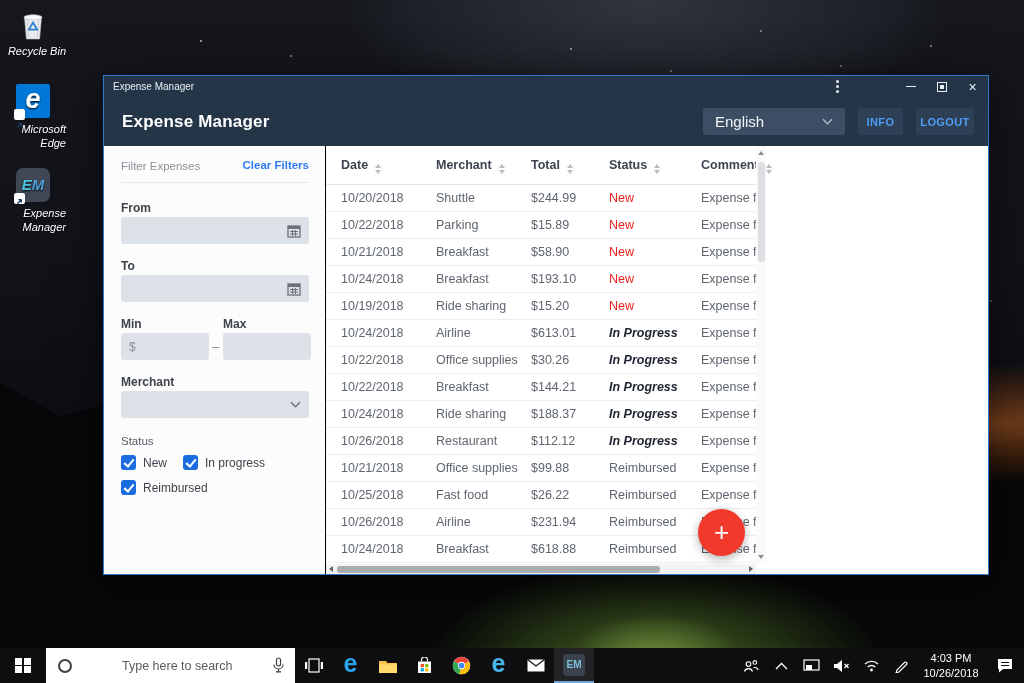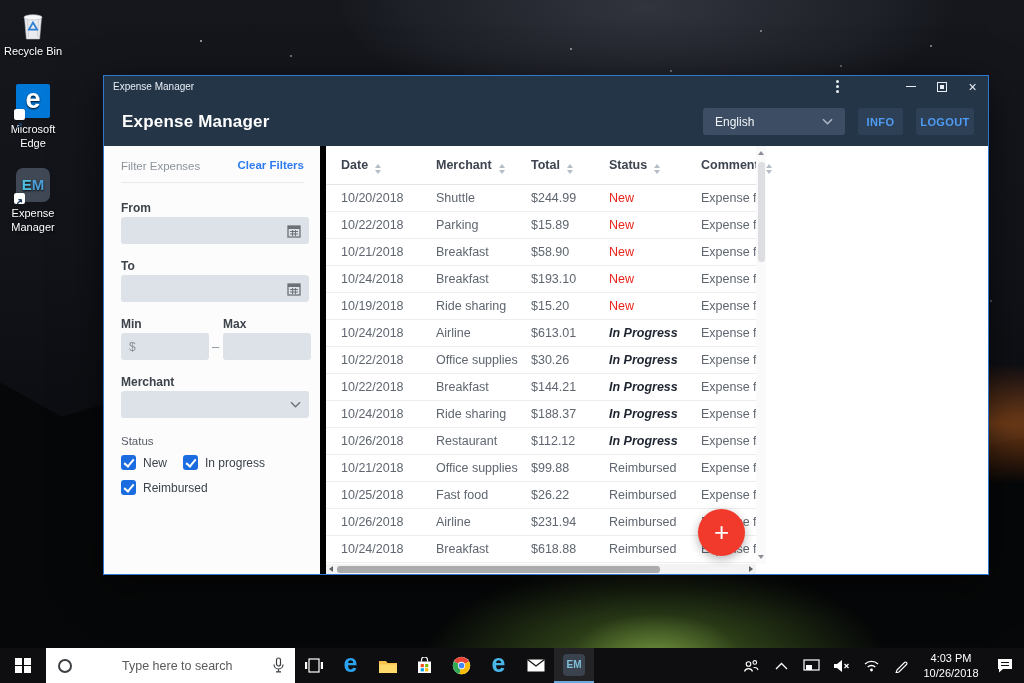--- a/index.html
+++ b/index.html
@@ -23,21 +23,21 @@
   .mountains { position:absolute; inset:0; background:#060708;
     clip-path:polygon(0 56%,6% 61%,13% 58%,24% 66%,37% 72%,54% 77%,69% 79%,84% 73%,92% 67%,100% 64%,100% 100%,0 100%); }
   .bg-glow { position:absolute; inset:0;
     background:
       radial-gradient(ellipse 270px 80px at 97% 62%, rgba(206,105,30,.55), rgba(160,70,20,.2) 55%, transparent 75%),
       radial-gradient(ellipse 300px 140px at 64% 98%, rgba(120,170,55,.6), rgba(70,100,35,.3) 55%, transparent 78%),
       radial-gradient(ellipse 120px 60px at 64% 96%, rgba(190,220,120,.5), transparent 70%);
   }
 
   
-  .dicon { position:absolute; width:66px; text-align:center; color:#fff; font-size:11px; text-shadow:0 1px 2px rgba(0,0,0,.9); line-height:1.25; }
+  .dicon { position:absolute; width:66px; text-align:right; color:#fff; font-size:11px; text-shadow:0 1px 2px rgba(0,0,0,.9); line-height:1.25;font-style:italic; }
   .dicon .art { width:36px; height:36px; margin:0 auto 3px; position:relative; }
   .tile { width:34px; height:34px; margin:0 auto; display:flex; align-items:center; justify-content:center; position:relative; }
   .tile.edge { background:#0078d7; border-radius:2px; color:#fff; font-size:27px; font-weight:bold; line-height:1; padding-bottom:3px; }
   .tile.em { background:#3f4854; border-radius:7px; font-size:15px; font-weight:bold; letter-spacing:0; }
   .tile.em .e1{ color:#4cc2e0; } .tile.em .e2{ color:#4c9fd8; }
   .shortcut { position:absolute; left:-2px; bottom:-2px; width:11px; height:11px; background:#fff; border-radius:2px; box-shadow:0 0 1px rgba(0,0,0,.6); }
 
   
   .window { position:absolute; left:103px; top:75px; width:886px; height:500px; background:#fff;
     border:1px solid #2e78cf; box-shadow:0 10px 40px rgba(0,0,0,.55); }
@@ -47,29 +47,29 @@
   .kebab { display:flex; flex-direction:column; gap:2px; margin-right:42px; width:31px; align-items:center; }
   .kebab i { width:3px; height:3px; border-radius:50%; background:#e9eef4; }
   .glyph-min { width:10px; height:1.5px; background:#e9eef4; }
   .glyph-max { width:10px; height:10px; border:1px solid #e9eef4; display:flex; align-items:center; justify-content:center; }
   .glyph-max i { width:4px; height:4px; background:#e9eef4; }
   .glyph-close { color:#e9eef4; font-size:14px; line-height:1; }
 
   .appheader { height:49px; background:#243548; display:flex; align-items:center; }
   .app-title { color:#fff; font-size:17px; font-weight:bold; margin-left:18px; letter-spacing:.2px; }
   .hdr-right { margin-left:auto; display:flex; align-items:center; gap:13px; margin-right:14px; }
-  .lang-select { width:142px; height:27px; background:#3d4d63; border-radius:3px; display:flex; align-items:center; padding:0 12px; color:#f2f5f8; font-size:12px; }
+  .lang-select { width:142px; height:27px; background:#3d4d63; border-radius:3px; display:flex; align-items:center; padding:0 12px; color:#f2f5f8; font-size:15px; }
   .lang-select svg { margin-left:auto; }
   .hdr-btn { height:27px; border-radius:3px; background:#2e4055; color:#4e9cf5; font-size:11px; font-weight:bold; display:flex; align-items:center; justify-content:center; letter-spacing:.4px; }
   .btn-info { width:45px; } .btn-logout { width:58px; }
 
   .content { position:relative; height:428px; background:#fff; }
 
   
-  .filters { position:absolute; left:0; top:0; bottom:0; width:222px; background:#fcfcfd; border-right:6px solid #000000; }
+  .filters { position:absolute; left:0; top:0; bottom:0; width:222px; background:#fcfcfd; border-right:1px solid #000000; }
   .f-abs { position:absolute; }
   .f-head { left:17px; top:14px; font-size:11.5px; color:#8b929a; }
   .f-clear { right:16px; top:13px; font-size:11.5px; color:#2d7cf0; font-weight:bold; }
   .f-div { left:17px; right:16px; top:36px; height:1px; background:#e7e9ec; }
   .f-label { font-size:12px; color:#3d434b; font-weight:bold; }
   .f-input { background:#dde2e9; border-radius:3px; height:27px; display:flex; align-items:center; padding:0 8px; }
   .f-input .ph { color:#8a8f96; font-size:12px; }
   .f-input svg { margin-left:auto; }
   .f-sep { color:#8a8f96; font-size:13px; }
   .cb-row { left:17px; display:flex; gap:16px; }

